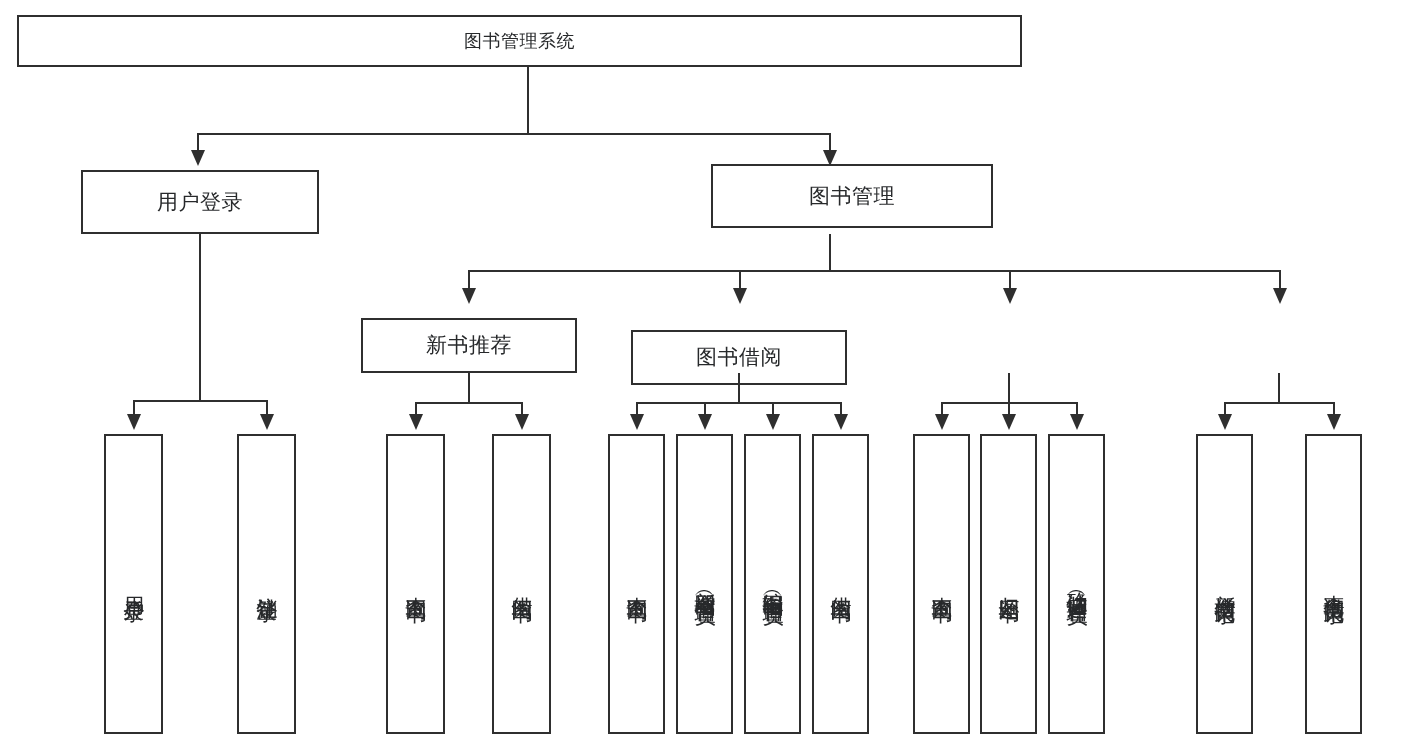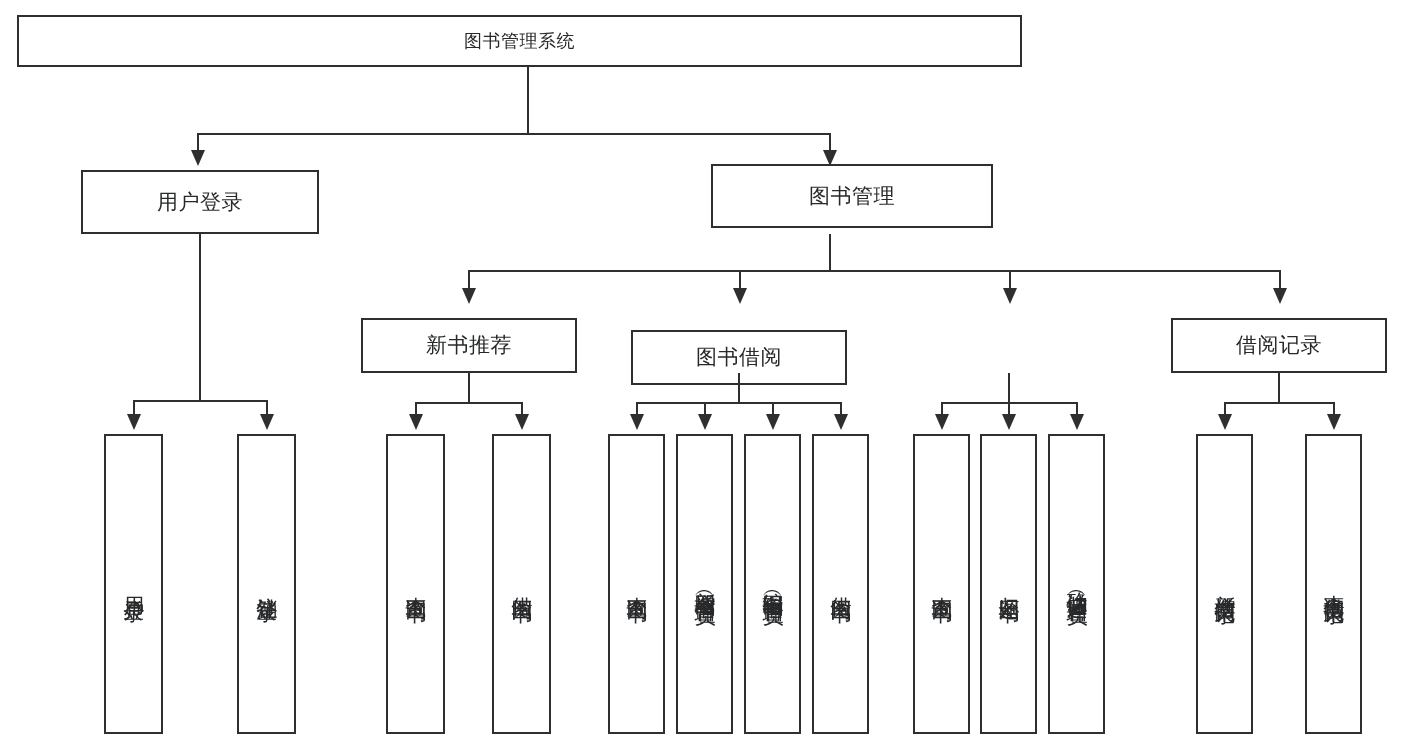--- a/index.html
+++ b/index.html
@@ -119,23 +119,20 @@
   <div class="arrow" style="left:1003px;top:288px;"></div>
   <div class="ln v" style="left:1279px;top:270px;height:20px;"></div>
   <div class="arrow" style="left:1273px;top:288px;"></div>
 
   <div class="node" style="left:361px;top:318px;width:216px;height:55px;">
     <span class="label">新书推荐</span>
   </div>
   <div class="node" style="left:631px;top:318px;width:216px;height:55px;margin-top:12px;">
     <span class="label">图书借阅</span>
   </div>
-  <div class="node" style="left:1171px;top:318px;width:216px;height:55px;">
-    <span class="label">借阅记录</span>
-  </div>
 
   <div class="ln v" style="left:468px;top:373px;height:30px;"></div>
   <div class="ln h" style="left:415px;top:402px;width:107px;"></div>
   <div class="ln v" style="left:415px;top:402px;height:14px;"></div>
   <div class="arrow" style="left:409px;top:414px;"></div>
   <div class="ln v" style="left:521px;top:402px;height:14px;"></div>
   <div class="arrow" style="left:515px;top:414px;"></div>
 
   <div class="ln v" style="left:738px;top:373px;height:30px;"></div>
   <div class="ln h" style="left:636px;top:402px;width:204px;"></div>

